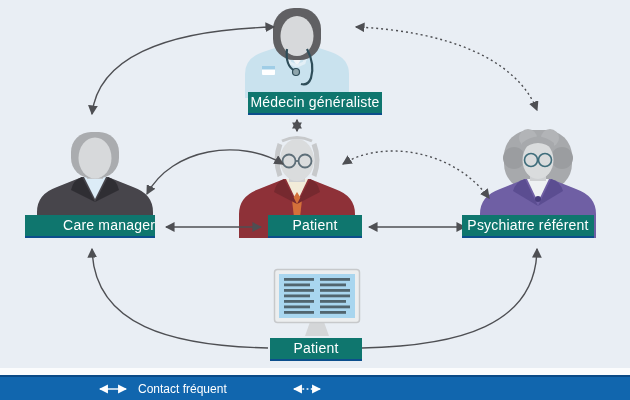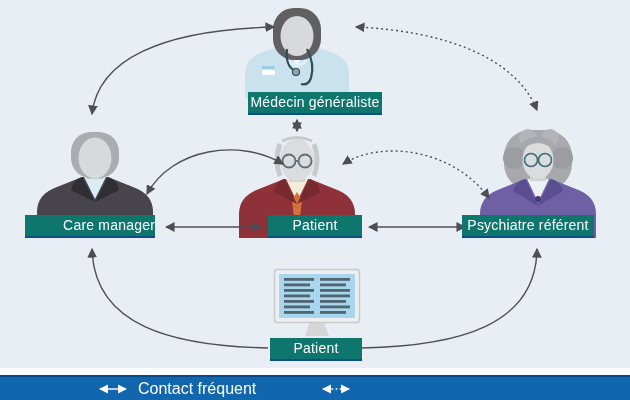--- a/index.html
+++ b/index.html
@@ -18,21 +18,21 @@
   .lbl-care{left:25px;top:215px;width:130px;text-align:right;}
   .lbl-patient{left:268px;top:215px;width:94px;}
   .lbl-psy{left:462px;top:215px;width:132px;}
   .lbl-registre{left:270px;top:338px;width:92px;}
   .legend-gap{position:absolute;left:0;right:0;bottom:25px;height:7px;background:#fbfcfd;z-index:4;}
   .legend-bar{
     position:absolute;left:0;right:0;bottom:0;height:23px;z-index:4;
     background:#1166ae;border-top:2px solid #0a4a86;
     display:flex;align-items:center;padding-left:95px;gap:62px;
   }
-  .legend-item{display:flex;align-items:center;gap:7px;color:#fff;font-size:16px;}
+  .legend-item{display:flex;align-items:center;gap:7px;color:#fff;font-size:12px;}
   .legend-item svg{display:block;}
 </style>
 </head>
 <body>
 
 <div class="stage">
 
   <svg class="arrows" width="630" height="372" viewBox="0 0 630 372">
     <defs>
       <marker id="ah" viewBox="0 0 8 8" refX="7" refY="4" markerWidth="7" markerHeight="7" orient="auto-start-reverse">

